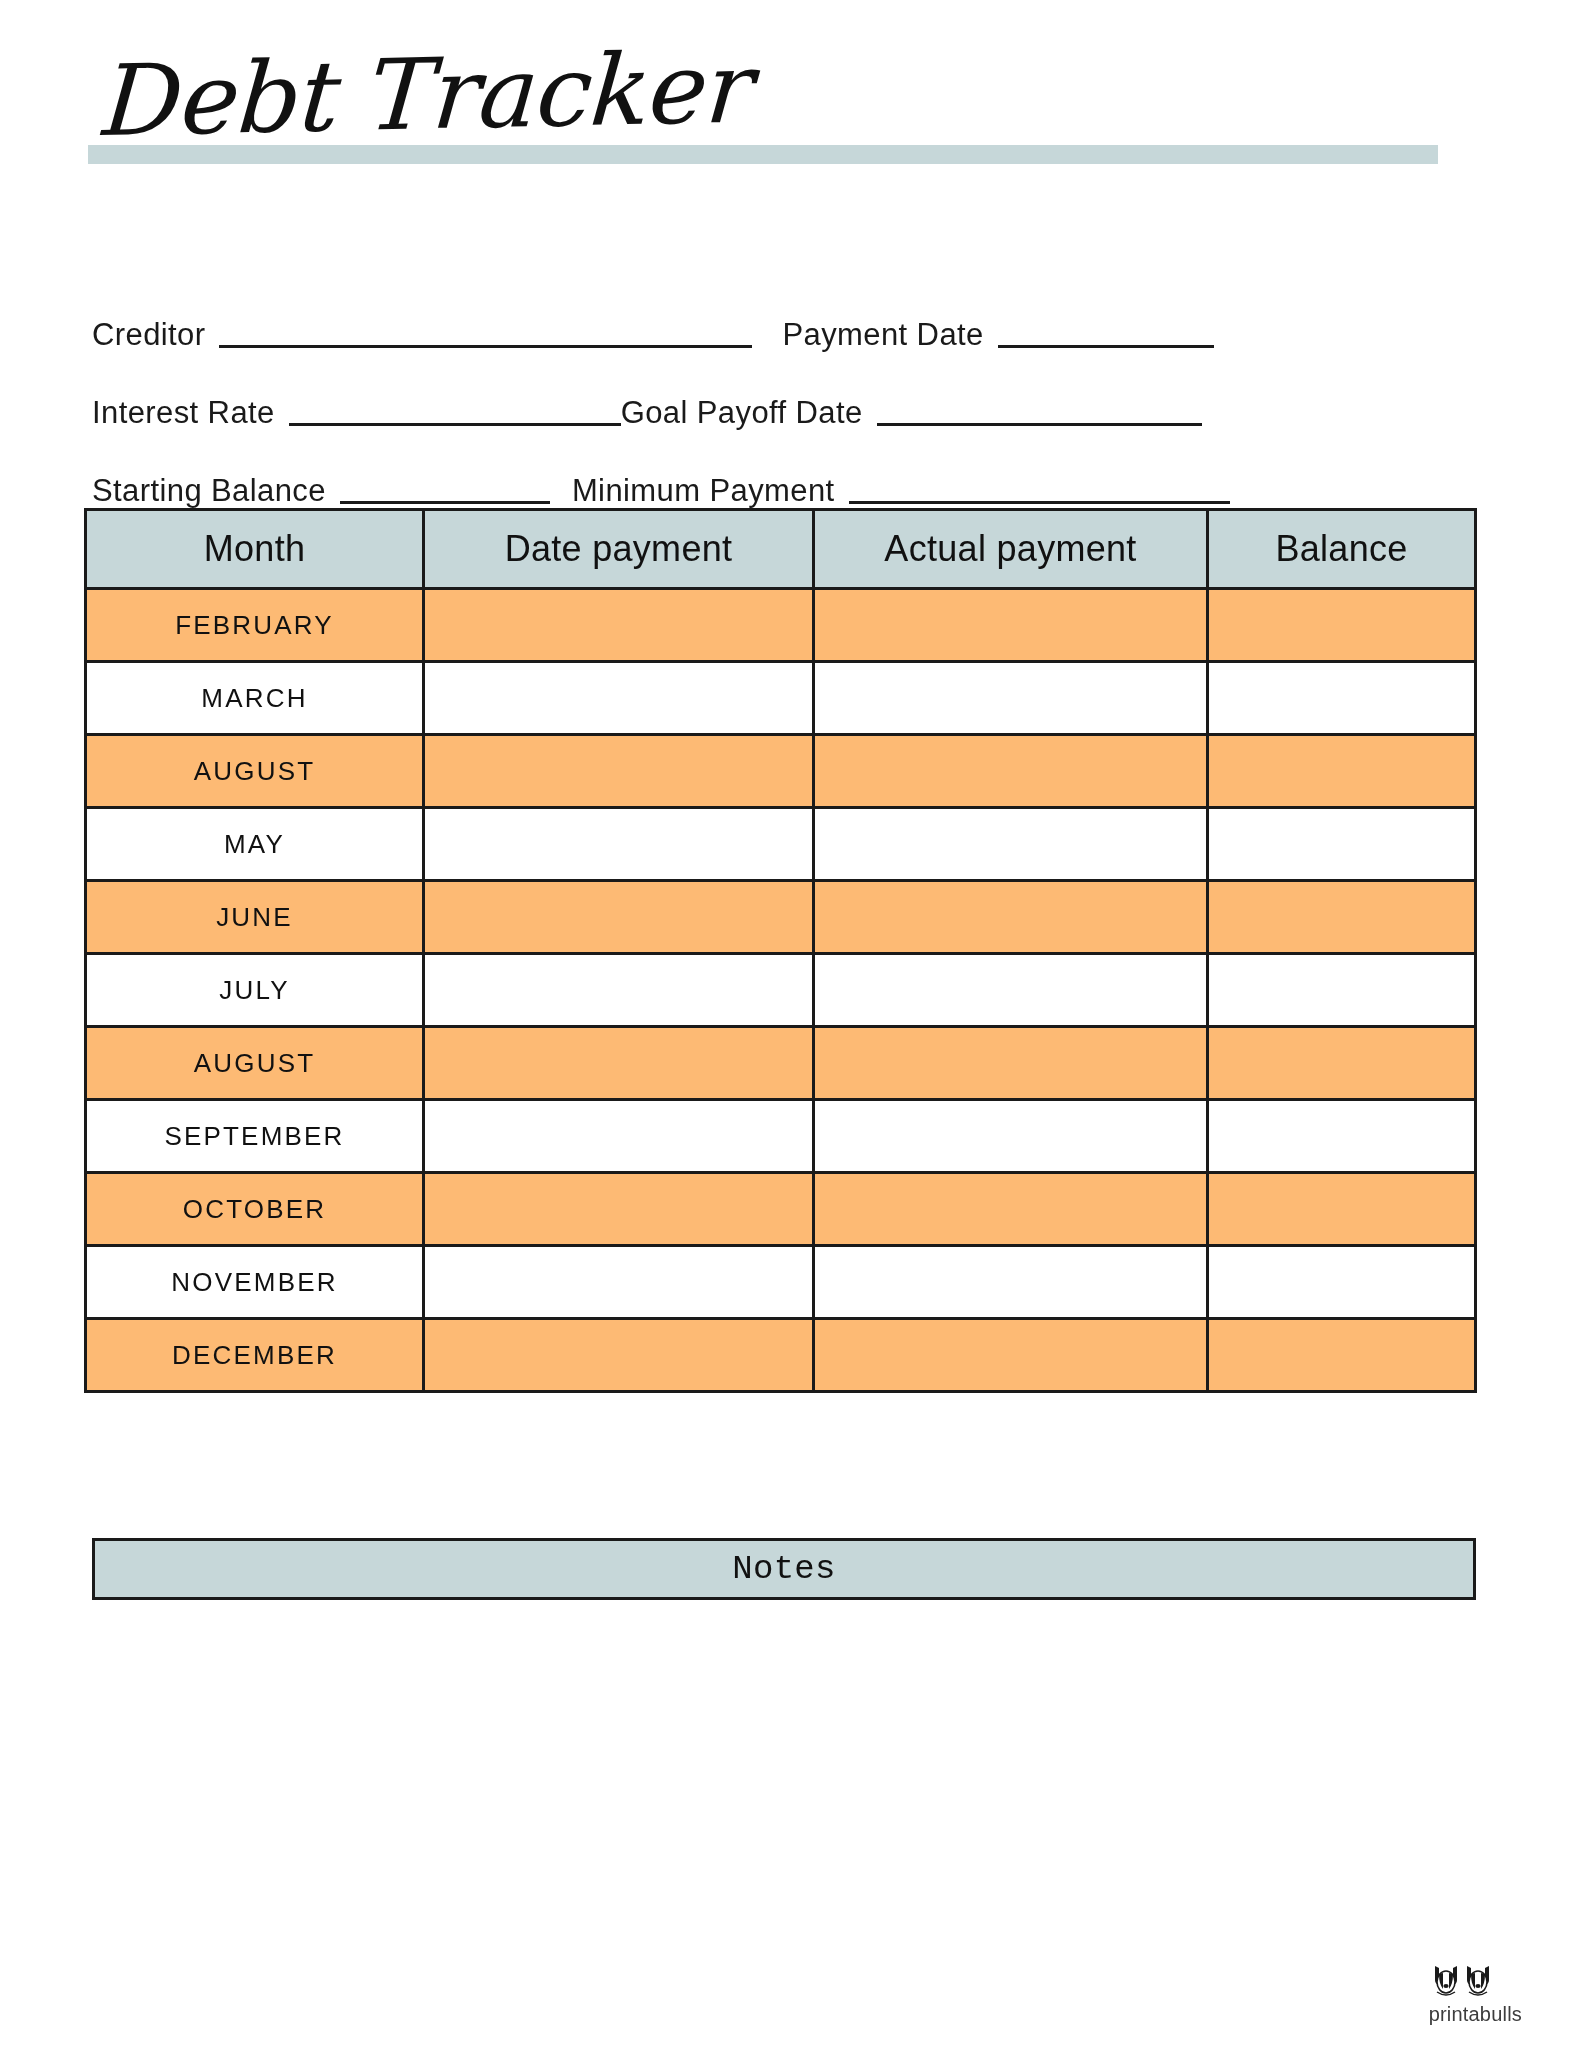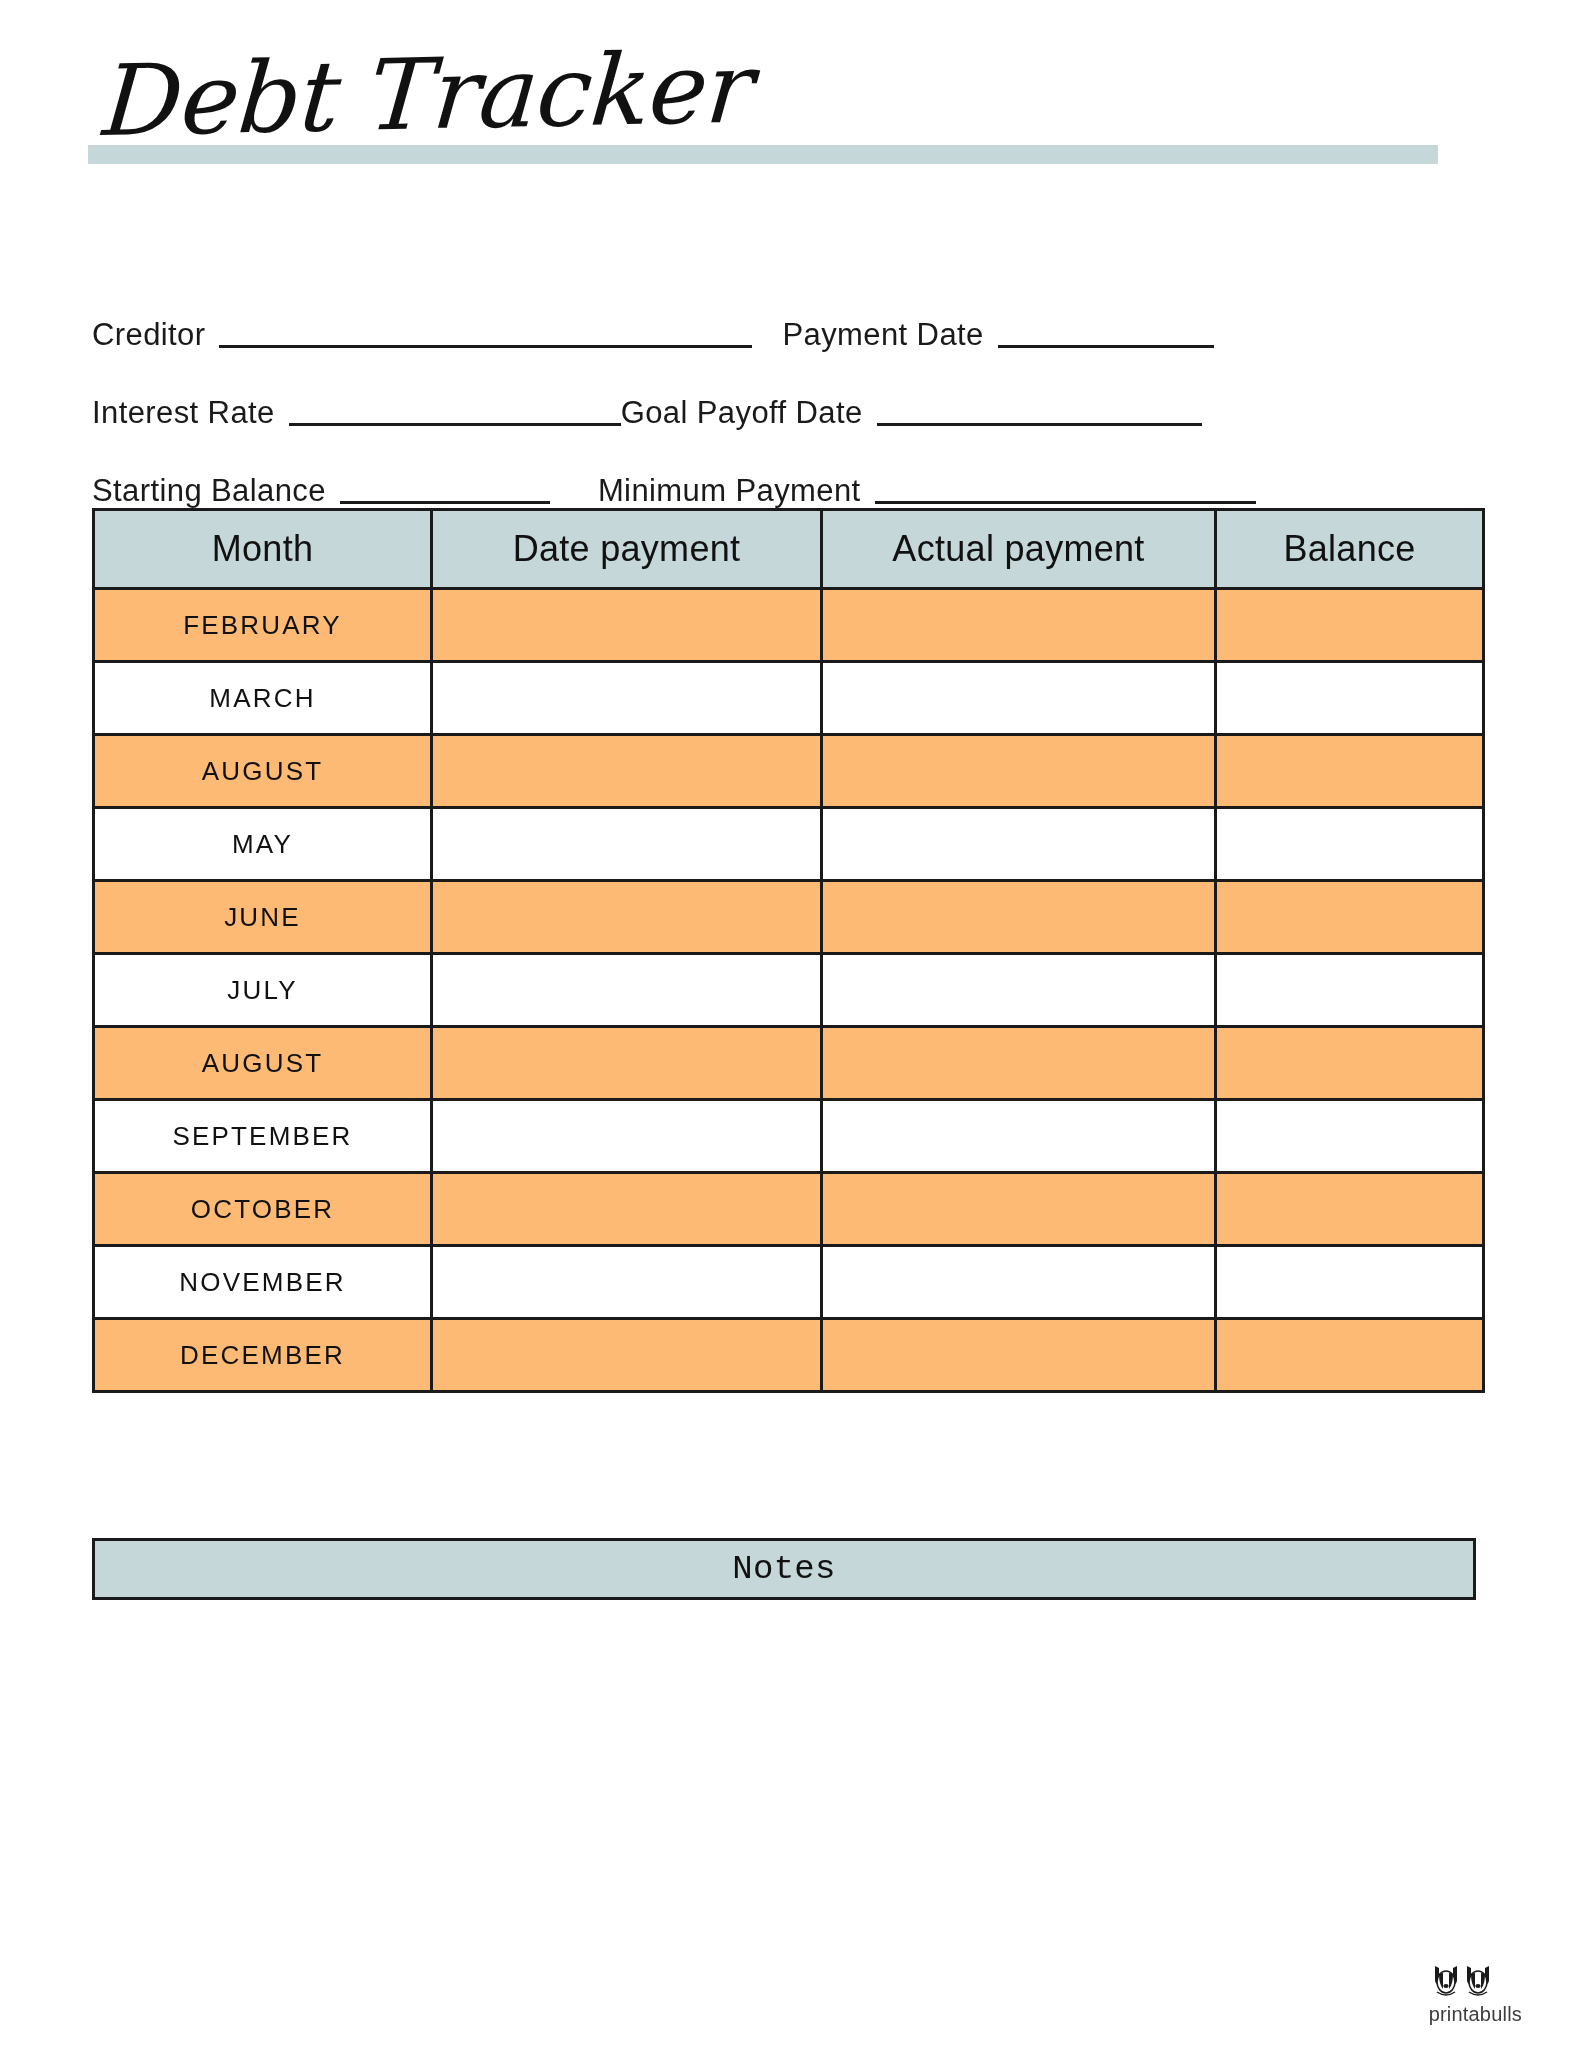--- a/index.html
+++ b/index.html
@@ -83,21 +83,21 @@
   .field-line {
     border-bottom: 3px solid #1a1a1a;
     margin-left: 14px;
     margin-bottom: 6px;
     height: 0;
   }
 
   
   .table-wrap {
     position: absolute;
-    left: 92px;
+    left: 84px;
     top: 508px;
     width: 1288px;
     border-radius: 26px;
   }
   table.tracker {
     border-collapse: collapse;
     width: 1390px;
     table-layout: fixed;
   }
   table.tracker th,
@@ -212,21 +212,21 @@
         <span class="field-label">Goal Payoff Date</span>
         <span class="field-line" style="width:325px"></span>
       </div>
     </div>
 
     <div class="form-row">
       <div class="field">
         <span class="field-label">Starting Balance</span>
         <span class="field-line" style="width:210px"></span>
       </div>
-      <div class="field" style="margin-left:48px">
+      <div class="field" style="margin-left:22px">
         <span class="field-label">Minimum Payment</span>
         <span class="field-line" style="width:381px"></span>
       </div>
     </div>
 
   </div>
 
   <div class="table-wrap">
     <table class="tracker">
       <colgroup>

